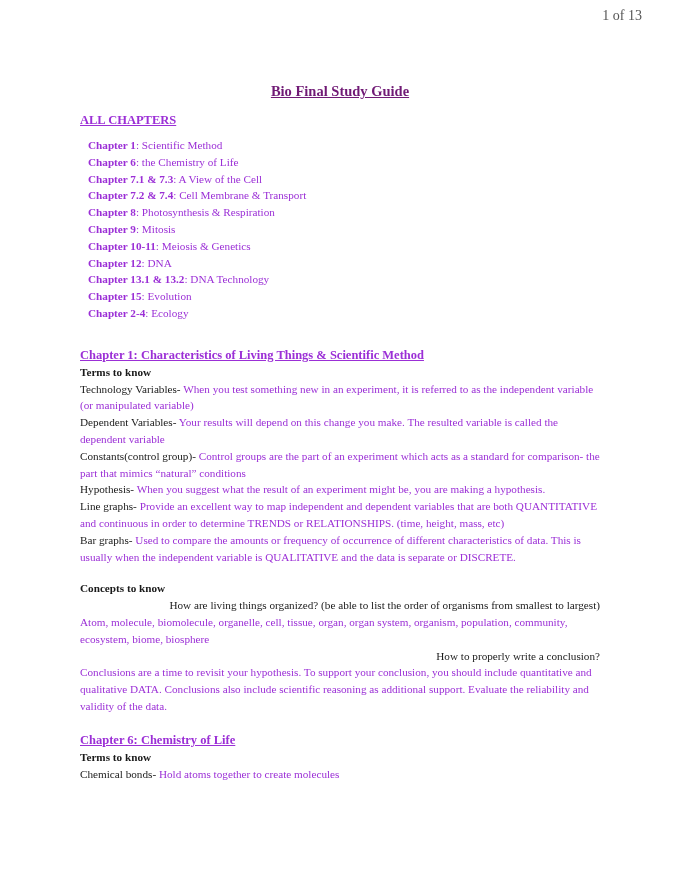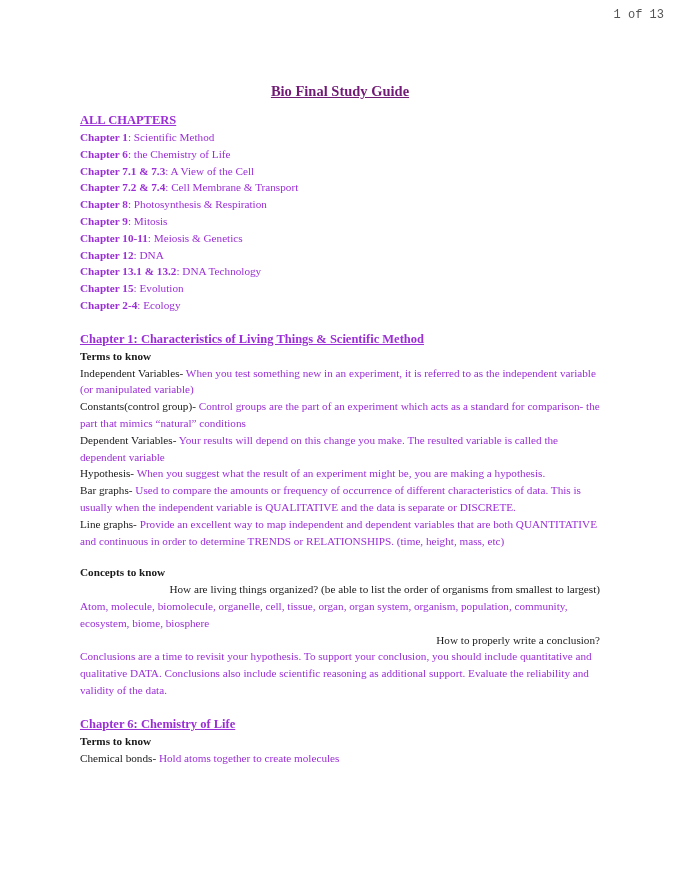--- a/index.html
+++ b/index.html
@@ -11,23 +11,23 @@
       width: 680px;
       height: 880px;
       position: relative;
       overflow: hidden;
       font-family: "Liberation Serif", "DejaVu Serif", serif;
       color: #1a1a1a;
     }
     .page-counter {
       position: absolute;
       top: 8px;
-      right: 16px;
-      font-family: Liberation Mono, monospace;
-      font-size: 12px;
+      right: 38px;
+      font-family: Liberation Serif, serif;
+      font-size: 14px;
       color: #555;
     }
     .doc {
       position: absolute;
       left: 80px;
       top: 82px;
       width: 520px;
       font-size: 11.2px;
       line-height: 16.8px;
     }
@@ -40,21 +40,21 @@
       color: #701a75;
       line-height: 18px;
     }
     .section-heading {
       font-weight: bold;
       text-decoration: underline;
       color: #9b2fd6;
       font-size: 12.5px;
       line-height: 17px;
     }
-    .toc-list { margin: 0; padding: 0; list-style: none; font-family: Liberation Serif, serif; }
+    .toc-list { margin: 8px; padding: 0; list-style: none; font-family: Liberation Serif, serif; }
     .toc-item { line-height: 16.8px; color: #9b2fd6; }
     .toc-item .ch { font-weight: bold; }
     .sub-heading {
       font-weight: bold;
       color: #1a1a1a;
       line-height: 16.8px;
     }
     .term { line-height: 16.8px; }
     .term .name { color: #1a1a1a; }
     .term .def { color: #9b2fd6; }
@@ -83,26 +83,26 @@
     <li class="toc-item"><span class="ch">Chapter 12</span><span>:  DNA</span></li>
     <li class="toc-item"><span class="ch">Chapter 13.1 &amp; 13.2</span><span>:  DNA Technology</span></li>
     <li class="toc-item"><span class="ch">Chapter 15</span><span>:  Evolution</span></li>
     <li class="toc-item"><span class="ch">Chapter 2-4</span><span>:  Ecology</span></li>
   </ul>
 
   <div class="gap-l"></div>
 
   <div class="section-heading">Chapter 1:  Characteristics of Living Things &amp; Scientific Method</div>
   <div class="sub-heading">Terms to know</div>
-  <div class="term"><span class="name">Independent Variables- </span><span class="def">When you test something new in an experiment, it is referred to as the independent variable (or manipulated variable)</span></div>
+  <div class="term"><span class="name">Technology Variables- </span><span class="def">When you test something new in an experiment, it is referred to as the independent variable (or manipulated variable)</span></div>
+  <div class="term"><span class="name">Dependent Variables- </span><span class="def">Your results will depend on this change you make. The resulted variable is called the dependent variable</span></div>
   <div class="term"><span class="name">Constants(control group)- </span><span class="def">Control groups are the part of an experiment which acts as a standard for comparison- the part that mimics “natural” conditions</span></div>
-  <div class="term"><span class="name">Dependent Variables- </span><span class="def">Your results will depend on this change you make. The resulted variable is called the dependent variable</span></div>
   <div class="term"><span class="name">Hypothesis- </span><span class="def">When you suggest what the result of an experiment might be, you are making a hypothesis.</span></div>
+  <div class="term"><span class="name">Line graphs- </span><span class="def">Provide an excellent way to map independent and dependent variables that are both QUANTITATIVE and continuous in order to determine TRENDS or RELATIONSHIPS. (time, height, mass, etc)</span></div>
   <div class="term"><span class="name">Bar graphs- </span><span class="def">Used to compare the amounts or frequency of occurrence of different characteristics of data. This is usually when the independent variable is QUALITATIVE and the data is separate or DISCRETE.</span></div>
-  <div class="term"><span class="name">Line graphs- </span><span class="def">Provide an excellent way to map independent and dependent variables that are both QUANTITATIVE and continuous in order to determine TRENDS or RELATIONSHIPS. (time, height, mass, etc)</span></div>
 
   <div class="gap-m"></div>
 
   <div class="sub-heading">Concepts to know</div>
   <div class="q">How are living things organized? (be able to list the order of organisms from smallest to largest)</div>
   <div class="a">Atom, molecule, biomolecule, organelle, cell, tissue, organ, organ system, organism, population, community, ecosystem, biome, biosphere</div>
   <div class="q">How to properly write a conclusion?</div>
   <div class="a">Conclusions are a time to revisit your hypothesis. To support your conclusion, you should include quantitative and qualitative DATA.  Conclusions also include scientific reasoning as additional support. Evaluate the reliability and validity of the data.</div>
 
   <div class="gap-l"></div>

